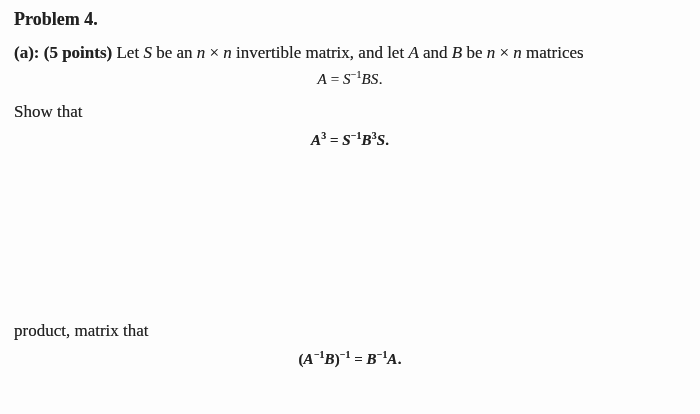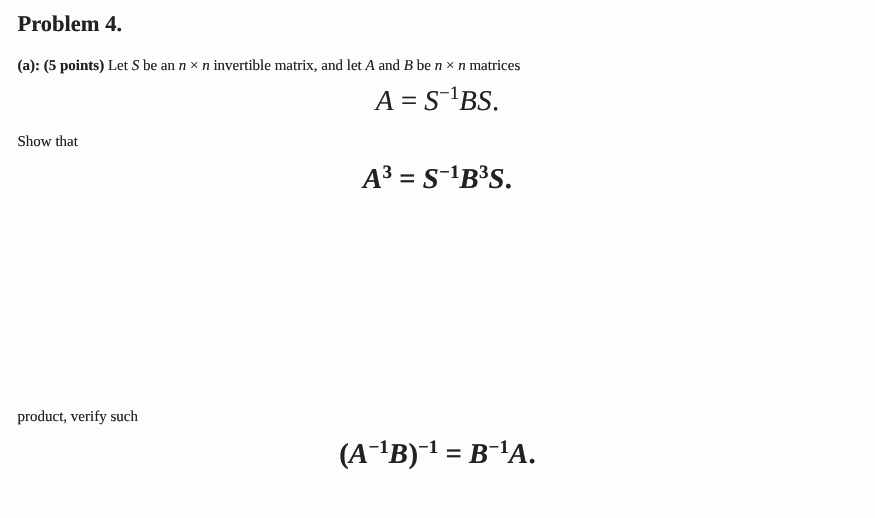--- a/index.html
+++ b/index.html
@@ -17,29 +17,29 @@
     padding: 8px 14px 0 14px;
   }
   .title {
     font-weight: bold;
     font-size: 18px;
     line-height: 22px;
     margin: 0 0 12px 0;
     white-space: nowrap;
   }
   .line {
-    font-size: 12px;
+    font-size: 17px;
     line-height: 21px;
     white-space: nowrap;
   }
   .b { font-weight: bold; }
   .it { font-style: italic; }
   .eq {
     text-align: center;
-    font-size: 23px;
+    font-size: 15px;
     line-height: 24px;
     white-space: nowrap;
   }
   .eq .it { letter-spacing: 0.3px; }
   sup.exp {
     font-size: 66%;
     letter-spacing: 0;
   }
   .showthat { margin-top: 10px; }
   .eq-tight { margin-top: 2px; font-weight: bold; }
@@ -62,20 +62,20 @@
     </div>
 
     <div class="line showthat">Show that</div>
 
     <div class="eq eq-tight">
       <span class="it">A</span><sup class="exp">3</sup><span> = </span><span class="it">S</span><sup class="exp">−1</sup><span class="it">B</span><sup class="exp">3</sup><span class="it">S</span><span>.</span>
     </div>
   </div>
 
   <div class="part-b">
-    <div class="line">product, verify such</div>
+    <div class="line">product, matrix that</div>
 
     <div class="eq eq-tight">
       <span>(</span><span class="it">A</span><sup class="exp">−1</sup><span class="it">B</span><span>)</span><sup class="exp">−1</sup><span> = </span><span class="it">B</span><sup class="exp">−1</sup><span class="it">A</span><span>.</span>
     </div>
   </div>
 
 </div>
 
 </body></html>

